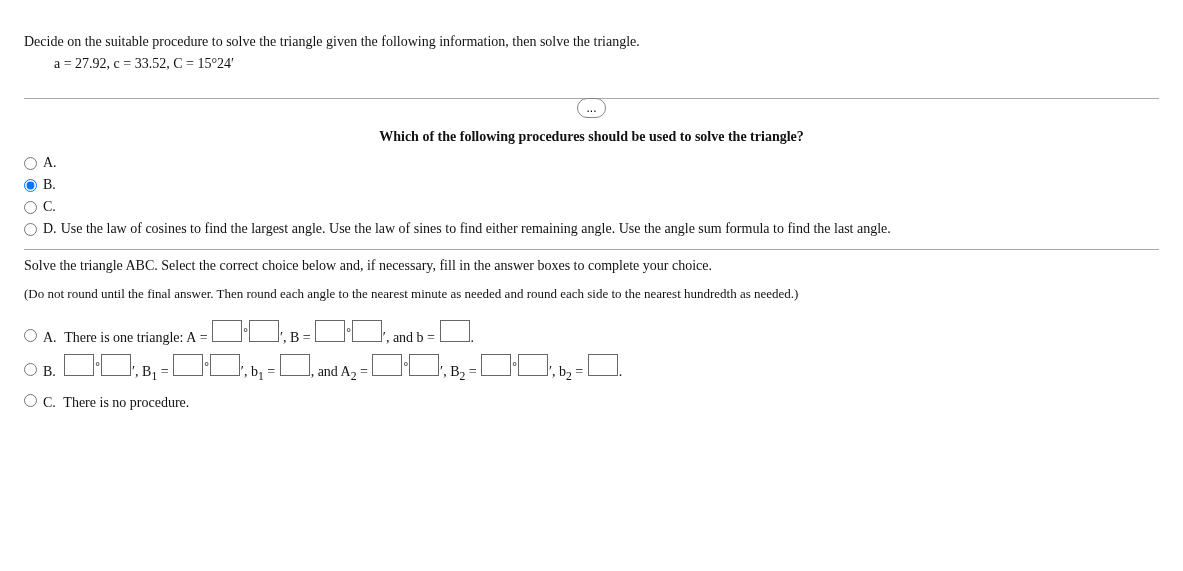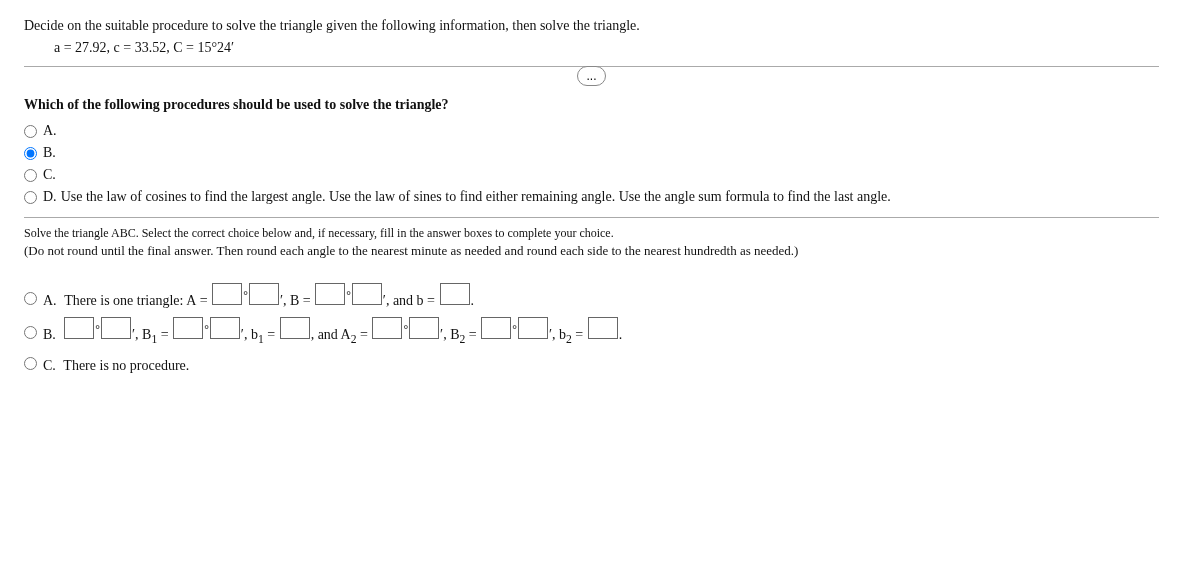--- a/index.html
+++ b/index.html
@@ -8,25 +8,26 @@
       font-size: 14px;
       background: #fff;
       color: #111;
       width: 1183px;
       min-height: 571px;
       padding: 18px 24px 18px 24px;
     }
     .problem-statement {
       font-size: 14px;
       margin-bottom: 6px;
+      margin-top: 16px;
     }
     .given-info {
       font-size: 14px;
       margin-left: 30px;
-      margin-bottom: 10px;
+      margin-bottom: 26px;
     }
     .divider-row {
       display: flex;
       align-items: center;
       margin: 8px 0 10px 0;
       border-top: 1px solid #aaa;
     }
     .expand-btn {
       display: inline-flex;
       align-items: center;
@@ -38,20 +39,21 @@
       background: #fff;
       cursor: pointer;
       margin: 0 auto;
       position: relative;
       top: -1px;
     }
     .question-label {
       font-size: 14px;
       font-weight: bold;
       margin-bottom: 10px;
+      text-align: center;
     }
     .option-row {
       display: flex;
       align-items: flex-start;
       margin-bottom: 6px;
       font-size: 14px;
     }
     .option-row input[type=radio] {
       margin-top: 2px;
       margin-right: 6px;
@@ -59,26 +61,26 @@
     }
     .option-letter {
       font-weight: normal;
       margin-right: 4px;
     }
     .section-divider {
       border-top: 1px solid #aaa;
       margin: 12px 0 8px 0;
     }
     .solve-instruction {
-      font-size: 12px;
-      margin-bottom: 2px;
+      font-size: 14px;
+      margin-bottom: 12px;
     }
     .solve-note {
       font-size: 13px;
-      margin-bottom: 24px;
+      margin-bottom: 18px;
     }
     .input-box {
       display: inline-flex;
       align-items: center;
       border: 1px solid #666;
       width: 30px;
       height: 22px;
       margin: 0 1px;
       vertical-align: middle;
       background: #fff;

